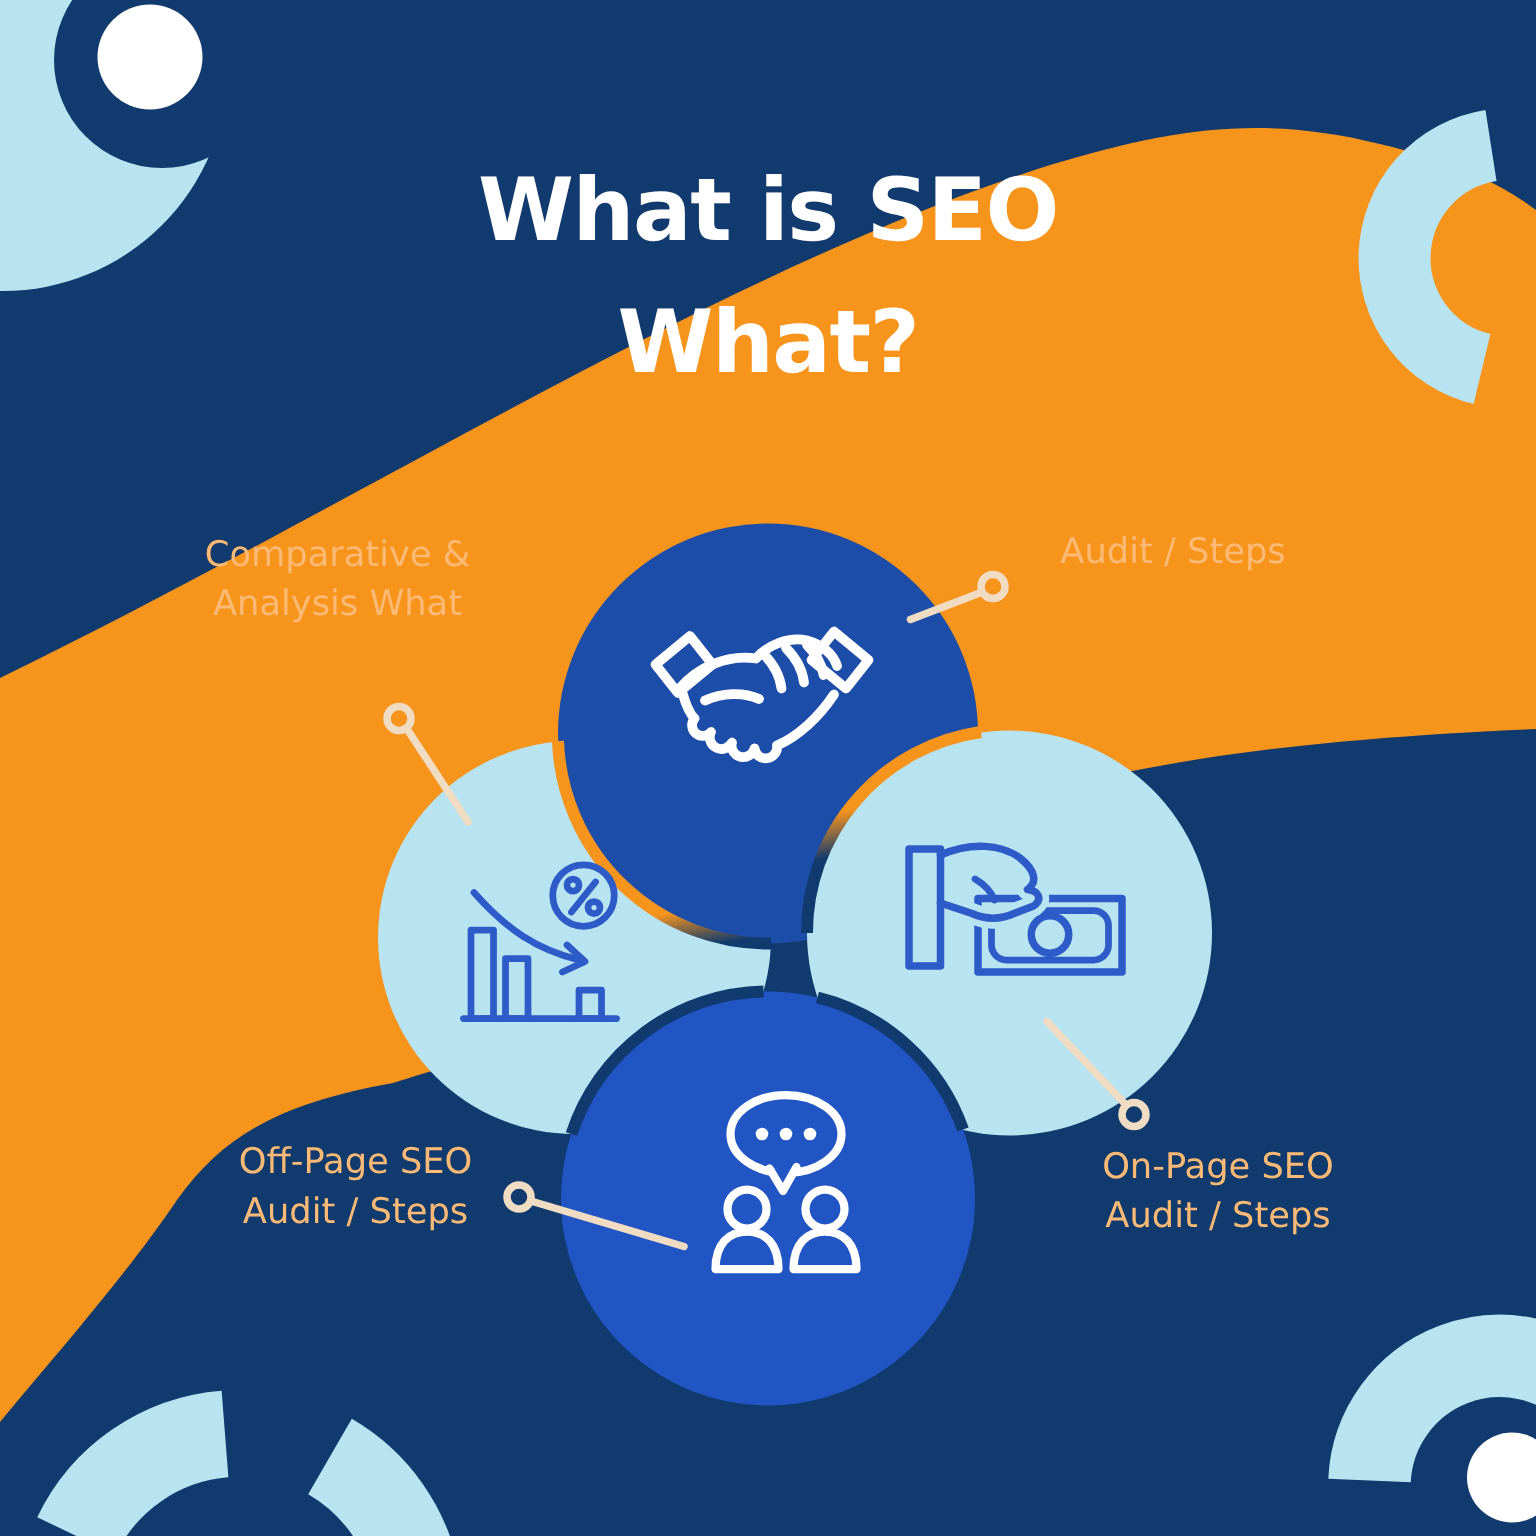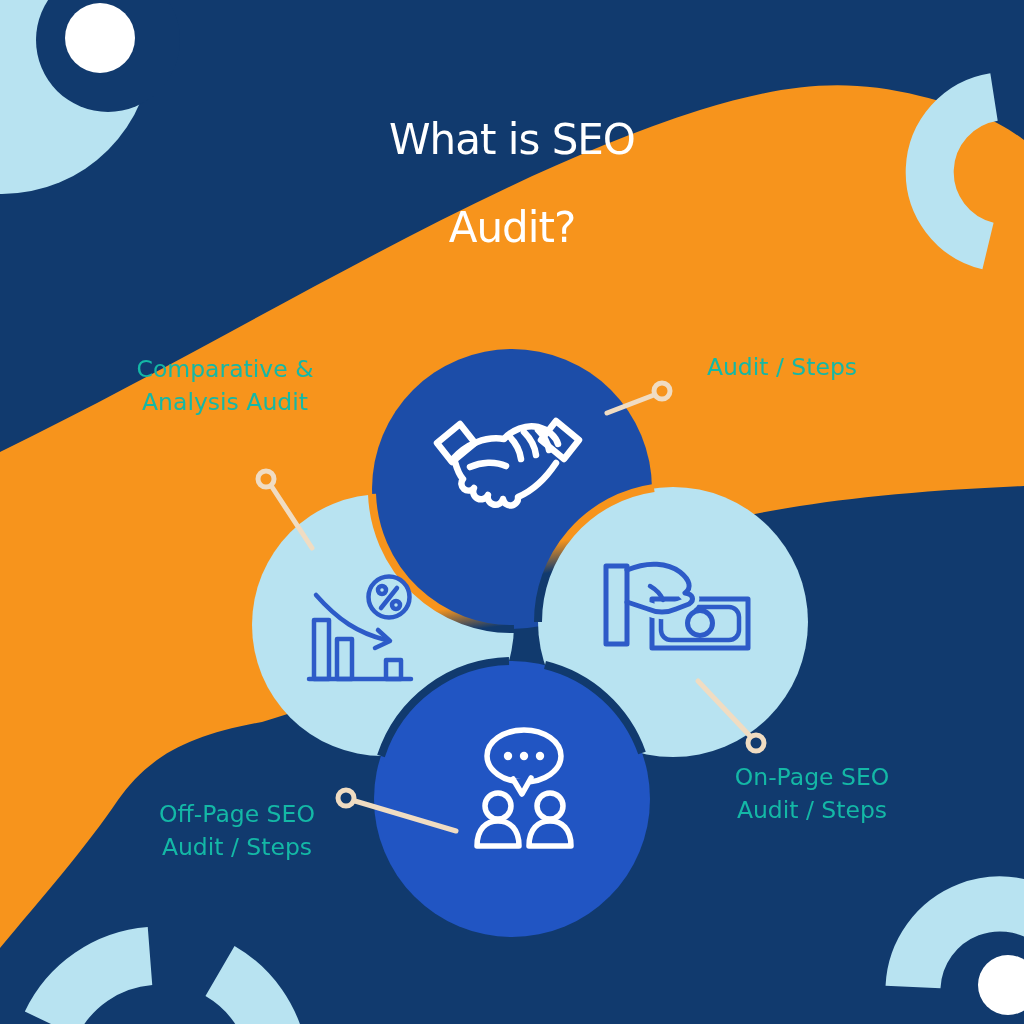--- a/index.html
+++ b/index.html
@@ -7,31 +7,31 @@
     position:relative;
     width:1024px;height:1024px;
     overflow:hidden;
     background:#113A6E;
     font-family:"DejaVu Sans","Liberation Sans",sans-serif;
   }
   .canvas svg.scene{position:absolute;left:0;top:0;}
   .title{
     position:absolute;left:0;right:0;top:96px;
     text-align:center;color:#FFFFFF;
-    font-size:42px;font-weight:400;line-height:88px;letter-spacing:-1px;
+    font-size:58px;font-weight:700;line-height:88px;letter-spacing:-1px;
   }
   .seg-label{
     position:absolute;width:300px;
-    text-align:center;color:#14b8a6;
+    text-align:center;color:#fdba74;
     font-size:23.5px;line-height:33px;font-weight:400;
   }
   .seg-label div{white-space:nowrap;}
   .lbl-comparative{left:75px;top:353px;}
   .lbl-technical{left:632px;top:351px;}
-  .lbl-offpage{left:87px;top:758px;margin-top:40px;}
+  .lbl-offpage{left:87px;top:758px;}
   .lbl-onpage{left:662px;top:761px;}
 </style>
 </head>
 <body>
 
 <div class="canvas">
 
   <svg class="scene" width="1024" height="1024" viewBox="0 0 1024 1024">
     <defs>
       <linearGradient id="gapTop" gradientUnits="userSpaceOnUse" x1="470" y1="340" x2="510" y2="640">
@@ -143,26 +143,26 @@
       <circle cx="540" cy="756" r="4.2" fill="#FFFFFF" stroke="none"></circle>
       <circle cx="498" cy="806" r="13"></circle>
       <path d="M 477,846 C 477,829 486,821 498,821 C 510,821 519,829 519,846 Z"></path>
       <circle cx="550" cy="806" r="13"></circle>
       <path d="M 529,846 C 529,829 538,821 550,821 C 562,821 571,829 571,846 Z"></path>
     </g>
   </svg>
 
   <div class="title">
     <div>What is SEO</div>
-    <div>Audit?</div>
+    <div>What?</div>
   </div>
 
   <div class="seg-label lbl-comparative">
     <div>Comparative &amp;</div>
-    <div>Analysis Audit</div>
+    <div>Analysis What</div>
   </div>
 
   <div class="seg-label lbl-technical">
     <div>Audit / Steps</div>
   </div>
 
   <div class="seg-label lbl-offpage">
     <div>Off-Page SEO</div>
     <div>Audit / Steps</div>
   </div>

